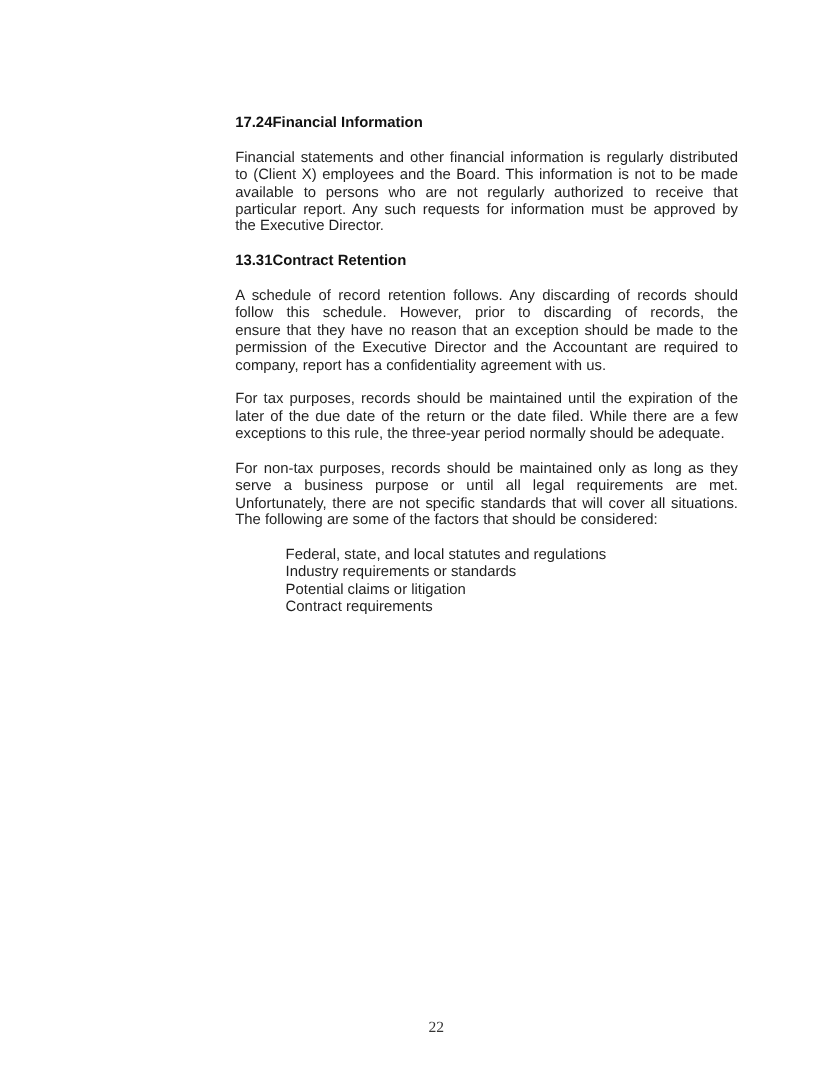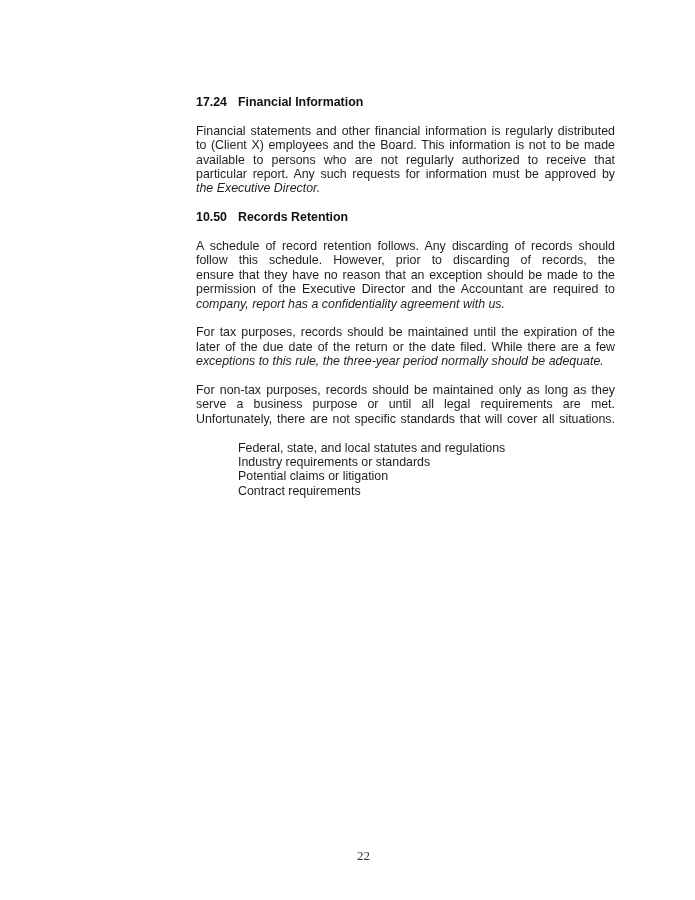--- a/index.html
+++ b/index.html
@@ -27,29 +27,27 @@
   .block {
     margin: 0 0 14.4px 0;
   }
   .heading {
     font-weight: bold;
     color: #111111;
     white-space: nowrap;
   }
   .heading .num {
     display: inline-block;
-    margin-right: 11px;
   }
   .line {
     text-align: justify;
     text-align-last: justify;
   }
   .line.last {
     text-align-last: left;
-    font-style: italic;
   }
   .factors .line {
     text-align: right;
     text-align-last: left;
     padding-left: 42px;
   }
   .page-number {
     position: absolute;
     top: 848px;
     left: 0;
@@ -73,41 +71,42 @@
 
     <div class="block paragraph">
       <div class="line">Financial statements and other financial information is regularly distributed</div>
       <div class="line">to (Client X) employees and the Board.  This information is not to be made</div>
       <div class="line">available to persons  who are not regularly authorized to receive that</div>
       <div class="line">particular report.  Any such requests for information must be approved by</div>
       <div class="line last">the Executive Director.</div>
     </div>
 
     <div class="block heading">
-      <span class="num">10.50</span><span class="ttl">Records Retention</span>
+      <span class="num">13.31</span><span class="ttl">Contract Retention</span>
     </div>
 
     <div class="block paragraph">
       <div class="line">A schedule of record retention follows.  Any discarding of records should</div>
       <div class="line">follow this schedule.   However, prior to discarding of records, the</div>
       <div class="line">ensure that they have no reason that an exception should be made to the</div>
       <div class="line">permission of the Executive Director and the Accountant are required to</div>
       <div class="line last">company, report has a confidentiality agreement with us.</div>
     </div>
 
     <div class="block paragraph">
       <div class="line">For tax purposes, records should be maintained until the expiration of the</div>
       <div class="line">later of the due date of the return or the date filed.  While there are a few</div>
       <div class="line last">exceptions to this rule, the three-year period normally should be adequate.</div>
     </div>
 
     <div class="block paragraph">
       <div class="line">For non-tax purposes, records should be maintained only as long as they</div>
       <div class="line">serve a business purpose or until all legal requirements are met.</div>
       <div class="line">Unfortunately, there are not specific standards that will cover all situations.</div>
+      <div class="line last">The following are some of the factors that should be considered:</div>
     </div>
 
     <div class="block factors">
       <div class="line">Federal, state, and local statutes and regulations</div>
       <div class="line">Industry requirements or standards</div>
       <div class="line">Potential claims or litigation</div>
       <div class="line">Contract requirements</div>
     </div>
 
   </div>

